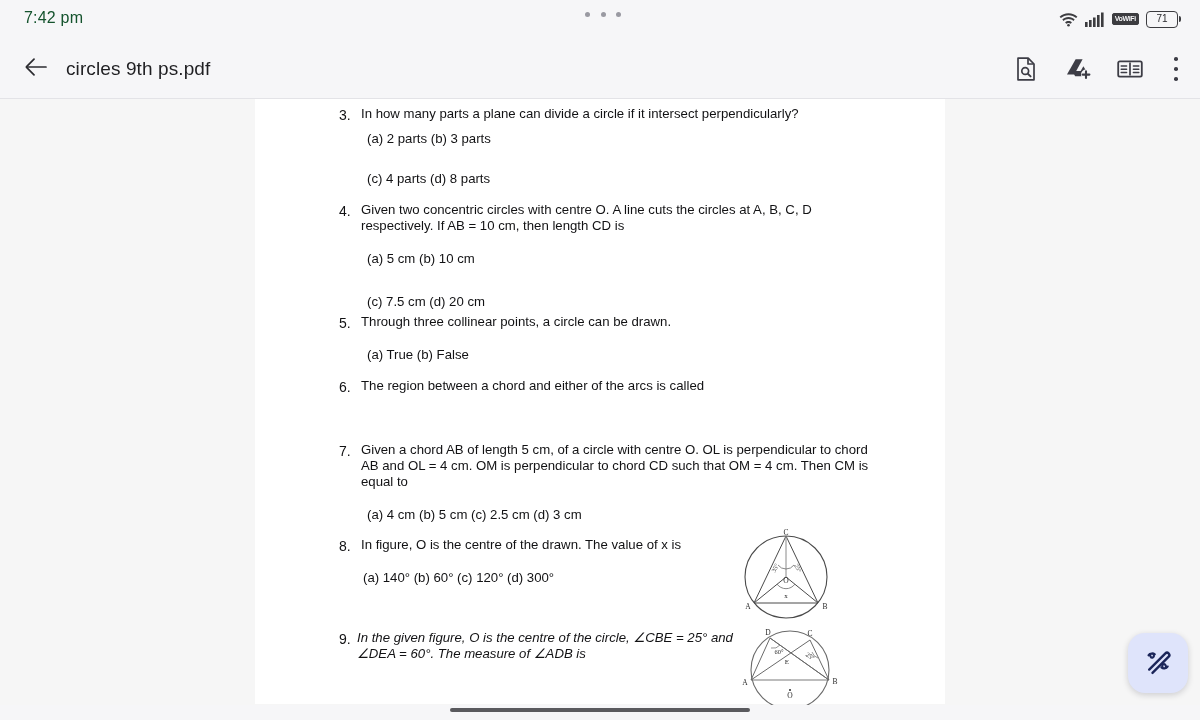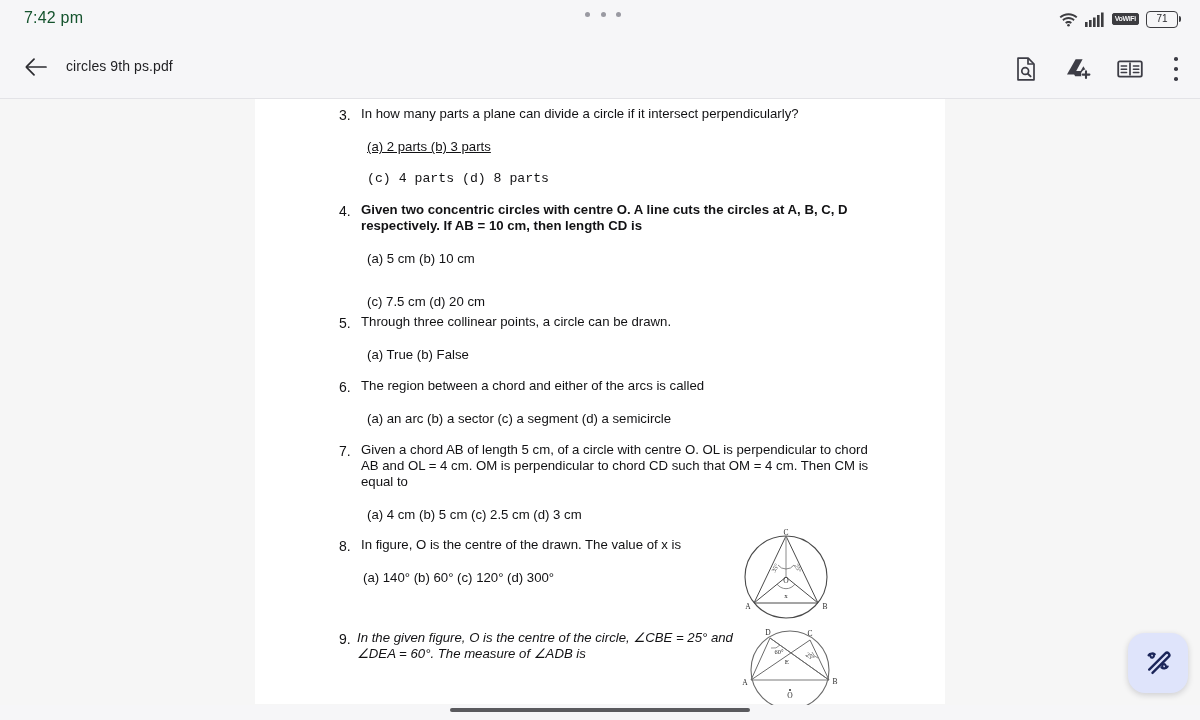--- a/index.html
+++ b/index.html
@@ -107,21 +107,21 @@
   .back-btn {
     position: absolute;
     left: 20px; top: 13px;
     width: 32px; height: 32px;
     display: flex; align-items: center; justify-content: center;
     cursor: pointer;
   }
   .doc-title {
     position: absolute;
     left: 66px; top: 18px;
-    font-size: 14px;
+    font-size: 19px;
     color: #1f1f22;
     letter-spacing: .1px;
     white-space: nowrap;
   }
   .appbar-actions {
     position: absolute;
     right: 14px; top: 12px;
     display: flex;
     align-items: center;
     gap: 20px;
@@ -184,39 +184,39 @@
   .q .body {
     width: 513px;
   }
   .opt {
     position: absolute;
     left: 28px;
   }
 
   
   #q3     { left: 84px;  top: 7px;  }
-  #q3-a   { left: 112px; top: 40px; text-decoration: underline; }
-  #q3-b   { left: 112px; top: 72px; font-family: Liberation Mono, monospace; }
+  #q3-a   { left: 112px; top: 32px; }
+  #q3-b   { left: 112px; top: 72px; }
   #q4     { left: 84px;  top: 103px; }
   #q4-a   { left: 112px; top: 152px; }
   #q4-b   { left: 112px; top: 184px; margin-top: 11px; }
   #q5     { left: 84px;  top: 215px; }
   #q5-a   { left: 112px; top: 248px; }
   #q6     { left: 84px;  top: 279px; }
   #q6-a   { left: 112px; top: 312px; }
   #q7     { left: 84px;  top: 343px; }
   #q7-a   { left: 112px; top: 408px; }
   #q8     { left: 84px;  top: 438px; }
   #q8-a   { left: 108px; top: 471px; }
   #q9     { left: 84px;  top: 531px; }
 
   #q9 .num { width: 18px; flex: 0 0 18px; }
   #q9 .body { width: 390px; font-style: italic; }
   #q7 .body { width: 520px; }
-  #q4 .body { width: 512px; font-weight: bold; }
+  #q4 .body { width: 512px; }
 
   .fig {
     position: absolute;
   }
   #fig8 { left: 485px; top: 430px; }
   #fig9 { left: 485px; top: 525px; }
 
   
   .fab {
     position: absolute;
@@ -362,21 +362,20 @@
         <div class="q" id="q5">
           <div class="num">5.</div>
           <div class="body">Through three collinear points, a circle can be drawn.</div>
         </div>
         <div class="opt" id="q5-a">(a) True (b) False</div>
 
         <div class="q" id="q6">
           <div class="num">6.</div>
           <div class="body">The region between a chord and either of the arcs is called</div>
         </div>
-        <div class="opt" id="q6-a">(a) an arc (b) a sector   (c) a segment (d) a semicircle</div>
 
         <div class="q" id="q7">
           <div class="num">7.</div>
           <div class="body">Given a chord AB of length 5 cm, of a circle with centre O. OL is perpendicular to chord AB and OL = 4 cm. OM is perpendicular to chord CD such that OM = 4 cm. Then CM is equal to</div>
         </div>
         <div class="opt" id="q7-a">(a) 4 cm (b) 5 cm   (c) 2.5 cm (d) 3 cm</div>
 
         <div class="q" id="q8">
           <div class="num">8.</div>
           <div class="body">In figure, O is the centre of the drawn. The value of x is</div>

